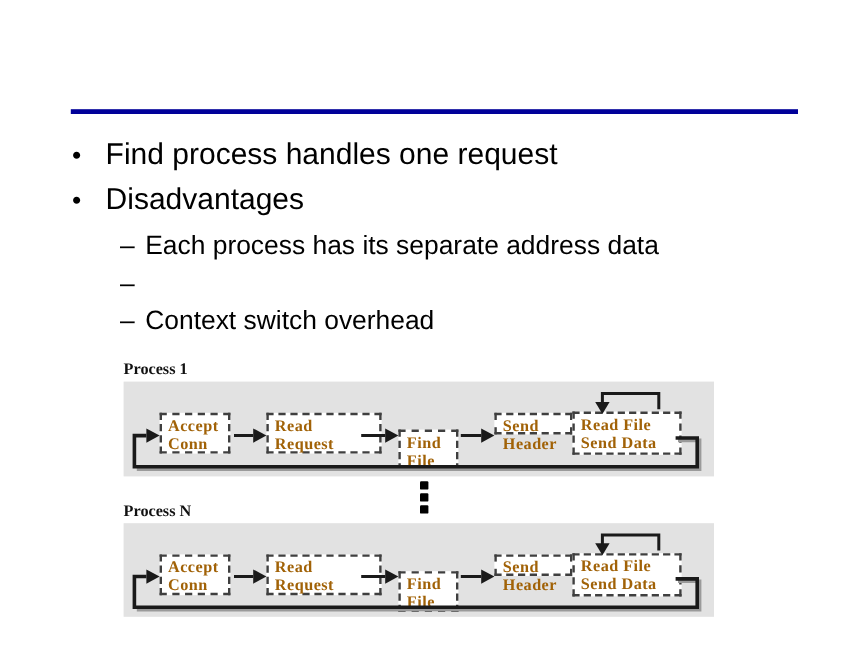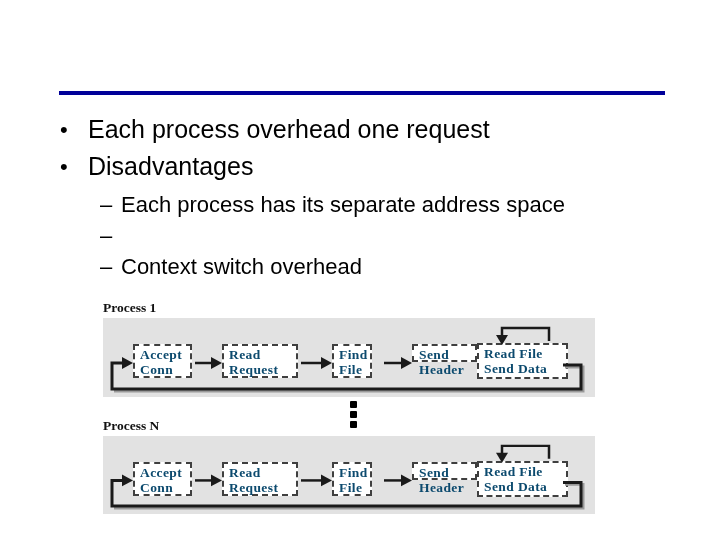--- a/index.html
+++ b/index.html
@@ -45,25 +45,25 @@
     background:var(--panel-bg,#e2e2e2);
   }
   #panel1{top:318px;height:79px;}
   #panel2{top:436px;height:78px;}
 
   .stage{
     position:absolute;background:#fff;
     border:2px dashed #3f3f3f;box-sizing:border-box;
     font-family:"Liberation Serif", serif;font-weight:bold;
     font-size:13.5px;line-height:15px;letter-spacing:0.4px;
-    padding:1px 0 0 5px;color:#0c4a6e;white-space:nowrap;
+    padding:1px 0 0 5px;color:#a16207;white-space:nowrap;
   }
   .s0{left:30px;top:26px;width:59px;height:34px;}
-  .s1{left:119px;top:26px;width:76px;height:34px;}
-  .s2{left:229px;top:26px;width:40px;height:34px;}
+  .s1{left:119px;top:26px;width:96px;height:34px;}
+  .s2{left:229px;top:40px;width:50px;height:34px;}
   .s3{left:309px;top:26px;width:65px;height:18px;}
   .s4{left:374px;top:25px;width:91px;height:36px;}
 
   .flow{position:absolute;left:0;top:0;width:492px;height:100%;z-index:5;}
   .flow .shadow{stroke:#9a9a9a;stroke-width:3;fill:none;}
   .flow .thick{stroke:var(--ink,#1a1a1a);stroke-width:3;fill:none;}
   .flow .arrow-shaft{stroke:var(--ink,#1a1a1a);stroke-width:2.5;}
   .flow .loop{stroke:var(--ink,#1a1a1a);stroke-width:2.5;fill:none;}
   .flow polygon{fill:var(--ink,#1a1a1a);}
 
@@ -73,32 +73,32 @@
 </head>
 <body>
 
 <div class="slide">
 
   <div class="title-rule"></div>
 
   <div class="bullets-l1">
     <div class="li">
       <span class="marker">•</span>
-      <span>Each process overhead one request</span>
+      <span>Find process handles one request</span>
     </div>
     <div class="li">
       <span class="marker">•</span>
       <span>Disadvantages</span>
     </div>
   </div>
 
   <div class="bullets-l2">
     <div class="li">
       <span class="marker">–</span>
-      <span>Each process has its separate address space</span>
+      <span>Each process has its separate address data</span>
     </div>
     <div class="li">
       <span class="marker">–</span>
     </div>
     <div class="li">
       <span class="marker">–</span>
       <span>Context switch overhead</span>
     </div>
   </div>
 

